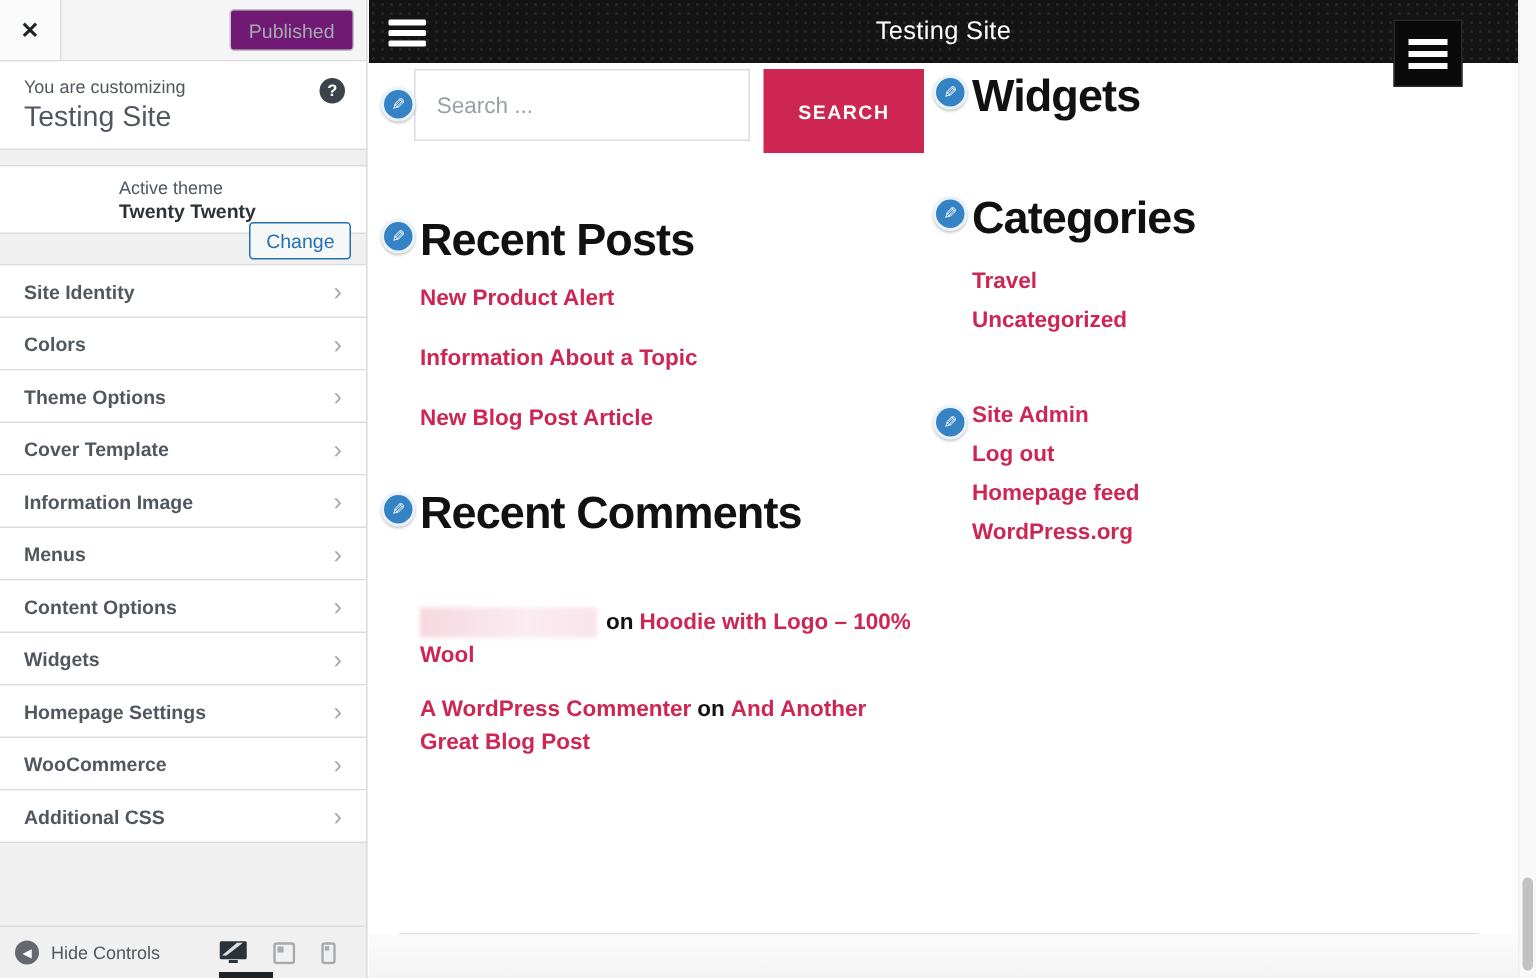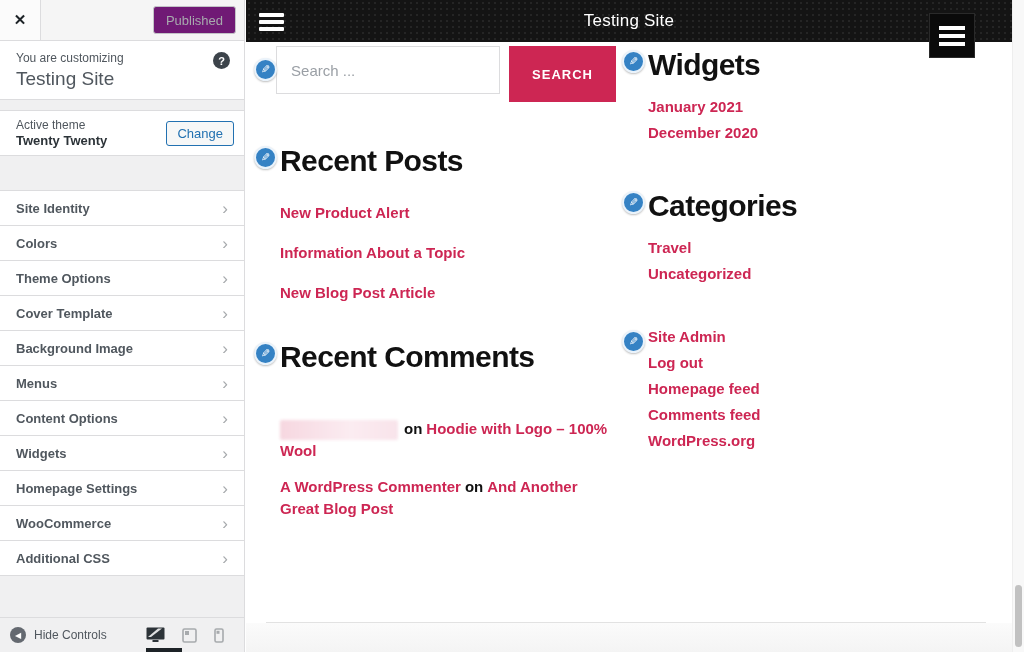--- a/index.html
+++ b/index.html
@@ -8,25 +8,25 @@
 
   
   #customizer { position:absolute; left:0; top:0; width:245px; height:652px; background:#f0f0f1; border-right:1px solid #dcdcde; }
   .cz-topbar { display:flex; align-items:stretch; height:41px; background:#f5f5f5; border-bottom:1px solid #dcdcde; }
   .cz-close { width:41px; display:flex; align-items:center; justify-content:center; background:#fbfbfb; border-right:1px solid #dcdcde; color:#1d2327; font-size:15px; font-weight:bold; cursor:pointer; }
   .cz-publish { margin:6px 8px 6px auto; padding:0 12px; display:flex; align-items:center; background:#701a75; border:1px solid #c3c4c7; border-radius:3px; color:#a7aaad; font-size:13px; }
   .cz-info { position:relative; background:#fff; border-bottom:1px solid #dcdcde; padding:10px 16px 0; height:59px; }
   .cz-info .small { font-size:12px; color:#50575e; }
   .cz-info .title { font-size:19px; color:#50575e; font-weight:400; margin-top:3px; }
   .cz-help { position:absolute; right:14px; top:11px; width:17px; height:17px; border-radius:50%; background:#3c434a; color:#fff; font-size:11px; font-weight:bold; display:flex; align-items:center; justify-content:center; }
-  .cz-theme { margin-top:10px; background:#fff; border-top:1px solid #dcdcde; border-bottom:1px solid #dcdcde; padding:7px 10px 7px 16px; height:46px; display:flex; align-items:center; }
+  .cz-theme { margin-top:10px; background:#fff; border-top:1px solid #dcdcde; border-bottom:1px solid #dcdcde; padding:7px 10px 7px 16px; height:46px; display:flex; align-items:center;flex-direction:column; }
   .cz-theme .lbl { font-size:12px; color:#50575e; }
   .cz-theme .name { font-size:13px; color:#2c3338; font-weight:bold; margin-top:1px; }
   .cz-change { margin-left:auto; padding:4px 10px; background:#f6f7f7; border:1px solid #2271b1; border-radius:3px; color:#2271b1; font-size:13px; cursor:pointer; }
-  .cz-menu { margin-top:34px; border-top:1px solid #dcdcde; }
+  .cz-menu { margin-top:20px; border-top:1px solid #dcdcde; }
   .cz-item { height:35px; background:#fff; border-bottom:1px solid #dcdcde; display:flex; align-items:center; padding:0 16px; cursor:pointer; }
   .cz-item .label { font-size:13px; font-weight:600; color:#50575e; }
   .cz-item .chev { margin-left:auto; color:#a7aaad; font-size:17px; line-height:1; }
   .cz-footer { position:absolute; bottom:0; left:0; width:100%; height:35px; background:#f0f0f1; border-top:1px solid #dcdcde; display:flex; align-items:center; padding:0 10px; }
   .collapse-btn { width:16px; height:16px; border-radius:50%; background:#646970; color:#fff; font-size:8px; display:flex; align-items:center; justify-content:center; }
   .hide-lbl { font-size:12px; color:#50575e; margin-left:8px; }
   .dev-icons { margin-left:auto; display:flex; align-items:center; gap:17px; padding-right:10px; }
   .dev { display:flex; align-items:center; justify-content:center; cursor:pointer; }
   .dev-underline { position:absolute; bottom:0; left:146px; width:36px; height:4px; background:#1d2327; }
 
@@ -53,21 +53,21 @@
   .edit-icon span { transform:scaleX(-1); }
 
   .search-row { display:flex;justify-content:flex-end; }
   .search-input { width:224px; height:48px; border:1px solid #dcdcde; background:#fff; padding:0 14px; font-size:15px; color:#333; font-family:"Liberation Sans", sans-serif; }
   .search-input::placeholder { color:#9a9fa5; }
   .search-btn { height:56px; margin-left:9px; padding:0 23px; background:#cd2653; color:#fff; border:none; font-size:13px; font-weight:bold; letter-spacing:1px; font-family:"Liberation Sans", sans-serif; cursor:pointer; }
 
   .w-heading { font-size:30px; font-weight:800; color:#111; letter-spacing:-0.6px; line-height:34px; }
   .link-list { list-style:none; }
   .link-list a { color:#cd2653; font-weight:bold; font-size:15px; text-decoration:none; cursor:pointer; }
-  .posts-list { margin-top:26px; } .posts-list li { margin-bottom:22px; }
+  .posts-list { margin-top:12px; } .posts-list li { margin-bottom:22px; }
   .tight-list { margin-top:16px; } .tight-list li { margin-bottom:8px; }
 
   .mt-search { margin-top:0; }
   .mt-posts { margin-top:42px; }
   .mt-comments { margin-top:38px; }
   .col-right .widget { margin-bottom:0; }
   .mt-archives { margin-top:2px; }
   .mt-categories { margin-top:47px; }
   .mt-meta { margin-top:45px; }
 
@@ -122,21 +122,21 @@
       </div>
       <div class="cz-item">
         <span class="label">Theme Options</span>
         <span class="chev">›</span>
       </div>
       <div class="cz-item">
         <span class="label">Cover Template</span>
         <span class="chev">›</span>
       </div>
       <div class="cz-item">
-        <span class="label">Background Image</span>
+        <span class="label">Information Image</span>
         <span class="chev">›</span>
       </div>
       <div class="cz-item">
         <span class="label">Menus</span>
         <span class="chev">›</span>
       </div>
       <div class="cz-item">
         <span class="label">Content Options</span>
         <span class="chev">›</span>
       </div>
@@ -244,24 +244,20 @@
       </div>
     </div>
 
     <div class="col-right">
 
       <div class="widget mt-archives">
         <div class="edit-icon">
           <span>✎</span>
         </div>
         <h2 class="w-heading">Widgets</h2>
-        <ul class="link-list tight-list">
-          <li><a>January 2021</a></li>
-          <li><a>December 2020</a></li>
-        </ul>
       </div>
 
       <div class="widget mt-categories">
         <div class="edit-icon">
           <span>✎</span>
         </div>
         <h2 class="w-heading">Categories</h2>
         <ul class="link-list tight-list">
           <li><a>Travel</a></li>
           <li><a>Uncategorized</a></li>
@@ -269,21 +265,20 @@
       </div>
 
       <div class="widget mt-meta">
         <div class="edit-icon">
           <span>✎</span>
         </div>
         <ul class="link-list tight-list">
           <li><a>Site Admin</a></li>
           <li><a>Log out</a></li>
           <li><a>Homepage feed</a></li>
-          <li><a>Comments feed</a></li>
           <li><a>WordPress.org</a></li>
         </ul>
       </div>
     </div>
 
     <div class="pv-divider"></div>
     <div class="pv-footer-bg"></div>
 
     <div class="scroll-track">
       <div class="scroll-thumb"></div>

